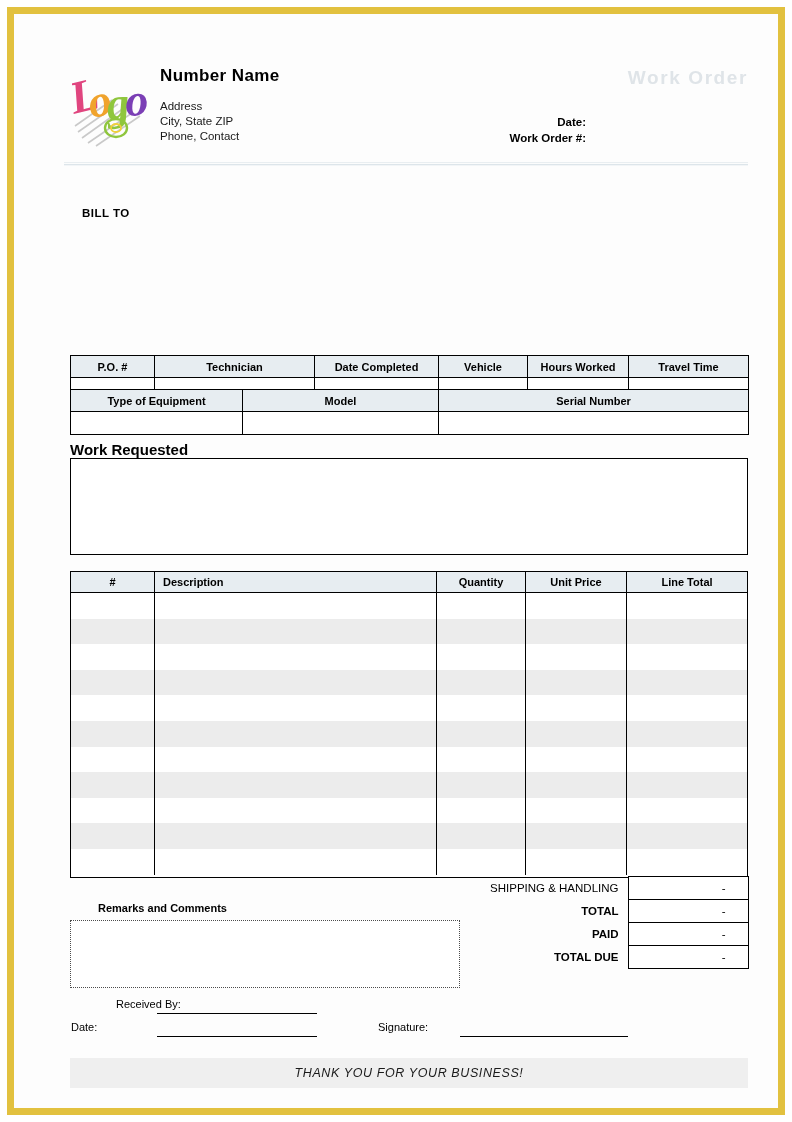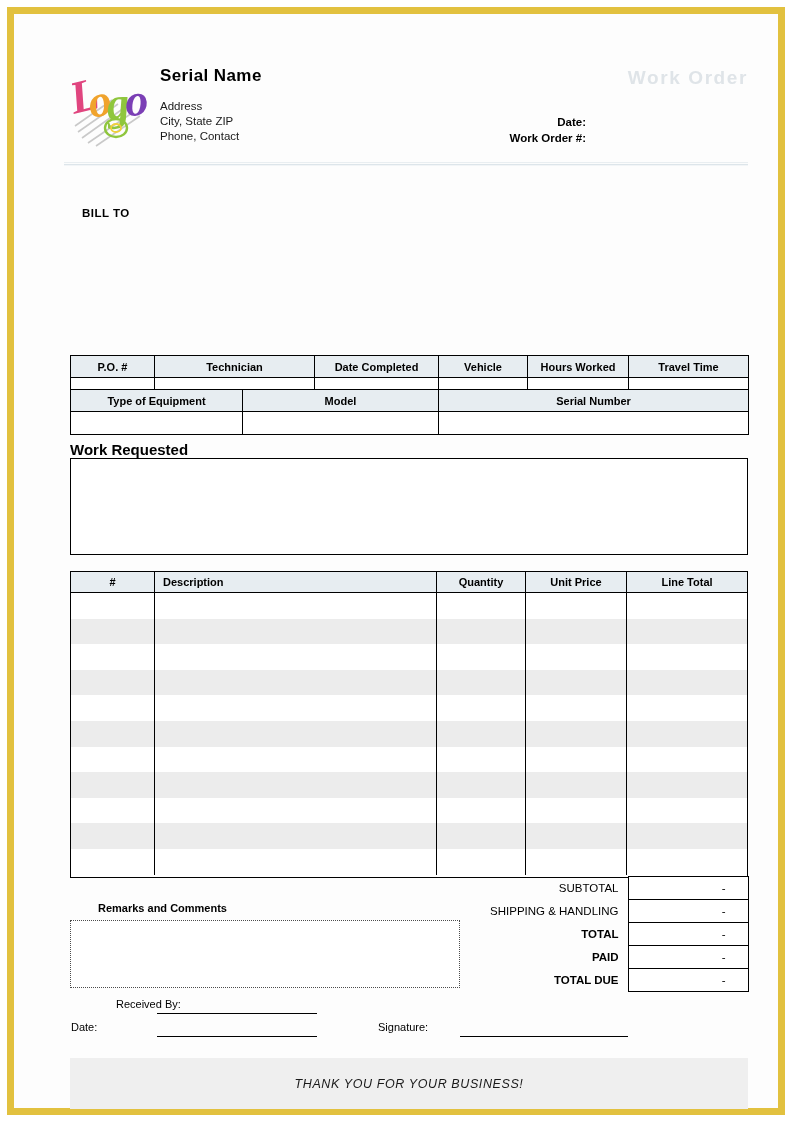--- a/index.html
+++ b/index.html
@@ -278,21 +278,21 @@
     height: 0;
     border-bottom: 1px solid #000000;
   }
 
   
   .footer-band {
     position: absolute;
     left: 56px;
     top: 1044px;
     width: 678px;
-    height: 51px;
+    height: 30px;
     background: #efefef;
     display: flex;
     align-items: center;
     justify-content: center;
   }
   .footer-text {
     font-size: 12.5px;
     font-style: italic;
     letter-spacing: 0.6px;
     color: #1a1a1a;
@@ -319,21 +319,21 @@
             <text x="2" y="60" fill="#e0457f" transform="rotate(-14 2 60)">L</text>
             <text x="19" y="64" fill="#f0a32c" transform="rotate(-10 19 64)">o</text>
             <text x="36" y="66" fill="#8fc63d" transform="rotate(-6 36 66)">g</text>
             <text x="54" y="62" fill="#7b3fb5" transform="rotate(-3 54 62)">o</text>
           </g>
           <ellipse cx="44" cy="74" rx="11" ry="9" fill="none" stroke="#8fc63d" stroke-width="2.4"></ellipse>
           <ellipse cx="44" cy="74" rx="5" ry="4" fill="none" stroke="#f0d03a" stroke-width="1.8"></ellipse>
         </svg>
       </div>
 
-      <div class="company-name">Serial Name</div>
+      <div class="company-name">Number Name</div>
 
       <div class="company-addr">
         <div>Address</div>
         <div>City, State ZIP</div>
         <div>Phone, Contact</div>
       </div>
 
       <div class="doc-title">Work Order</div>
 
       <div class="meta-block">
@@ -491,24 +491,20 @@
           </div>
         </div>
     </div>
 
     <div class="remarks-label">Remarks and Comments</div>
     <div class="remarks-box"></div>
 
     <table id="totals">
         <tbody>
           <tr>
-            <td class="tlabel">SUBTOTAL</td>
-            <td class="tvalue">-</td>
-          </tr>
-          <tr>
             <td class="tlabel">SHIPPING &amp; HANDLING</td>
             <td class="tvalue">-</td>
           </tr>
           <tr>
             <td class="tlabel bold">TOTAL</td>
             <td class="tvalue">-</td>
           </tr>
           <tr>
             <td class="tlabel bold">PAID</td>
             <td class="tvalue">-</td>

